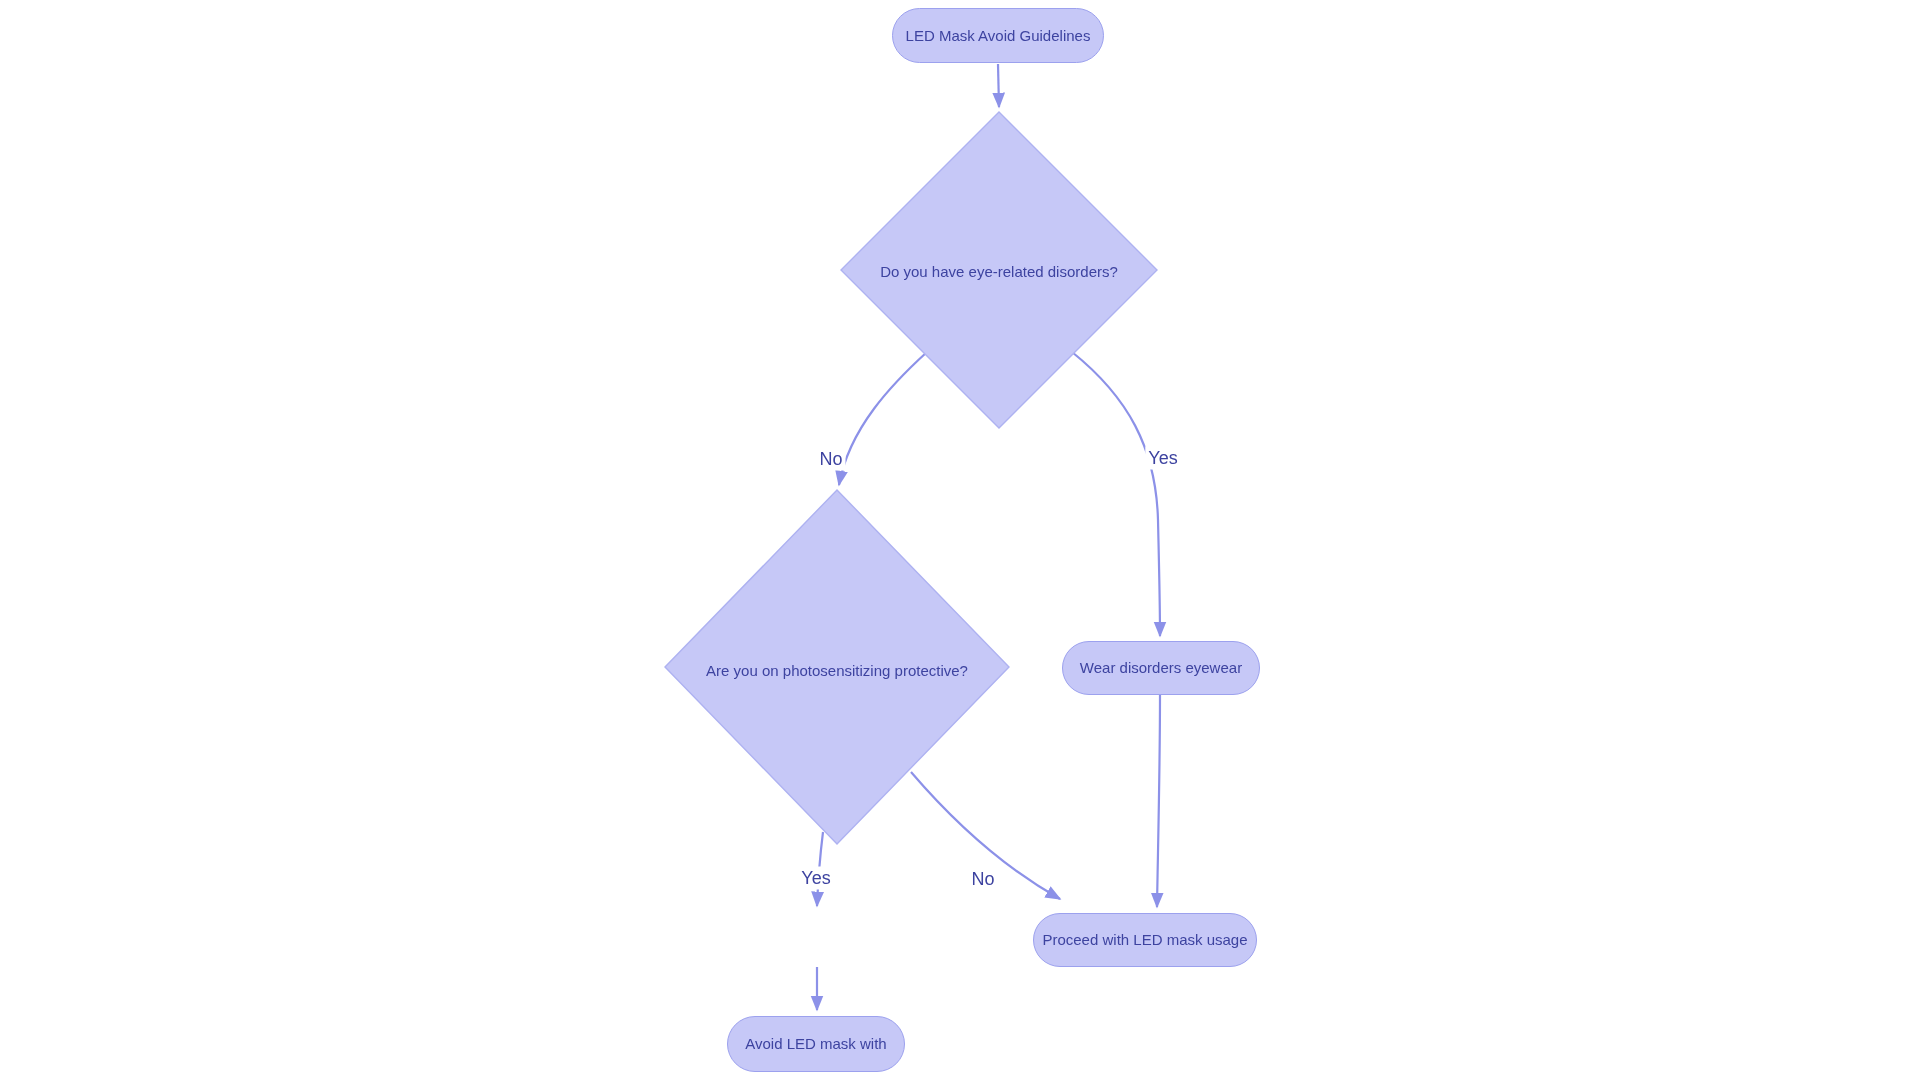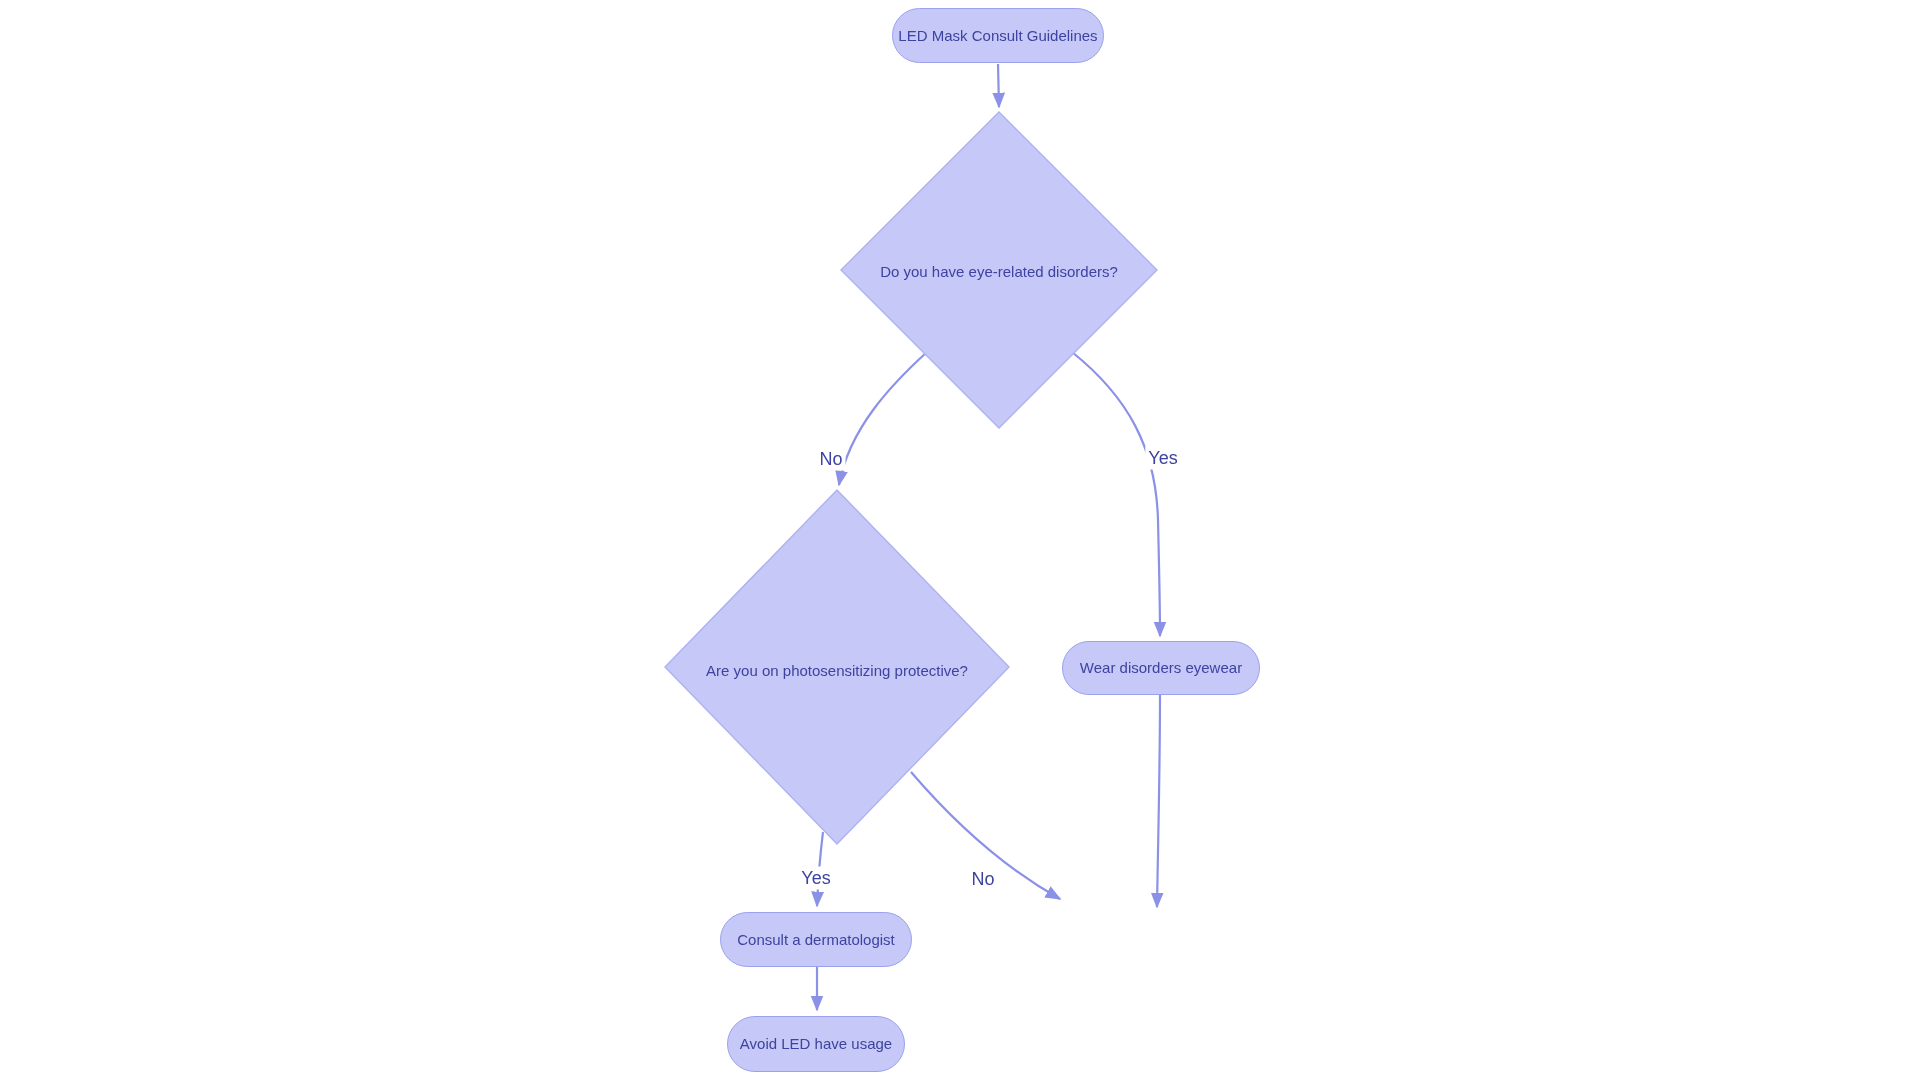--- a/index.html
+++ b/index.html
@@ -77,35 +77,35 @@
 
     <path class="edge" d="M 1160,695 C 1160,770 1158,845 1157,907" marker-end="url(#arrow)"></path>
 
     <path class="edge" d="M 817,967 L 817,1010" marker-end="url(#arrow)"></path>
 
     <polygon class="diamond" points="999,112 1157,270 999,428 841,270"></polygon>
     <polygon class="diamond" points="837,490 1009,667 837,844 665,667"></polygon>
   </svg>
 
   <div class="pill" style="left:892px;top:8px;width:212px;height:55px;">
-    <span>LED Mask Consult Guidelines</span>
+    <span>LED Mask Avoid Guidelines</span>
   </div>
 
   <div class="pill" style="left:1062px;top:641px;width:198px;height:54px;">
     <span>Wear disorders eyewear</span>
   </div>
 
-  <div class="pill" style="left:720px;top:912px;width:192px;height:55px;">
-    <span>Consult a dermatologist</span>
+
+  <div class="pill" style="left:727px;top:1016px;width:178px;height:56px;">
+    <span>Avoid LED mask with</span>
   </div>
 
-  <div class="pill" style="left:727px;top:1016px;width:178px;height:56px;">
-    <span>Avoid LED have usage</span>
+  <div class="pill" style="left:1033px;top:913px;width:224px;height:54px;">
+    <span>Proceed with LED mask usage</span>
   </div>
-
 
   <div class="dtext" style="left:999px;top:271px;">Do you have eye-related disorders?</div>
   <div class="dtext" style="left:837px;top:670px;">Are you on photosensitizing protective?</div>
 
   <div class="edge-label" style="left:831px;top:459px;">No</div>
   <div class="edge-label" style="left:1163px;top:458px;">Yes</div>
   <div class="edge-label" style="left:816px;top:878px;">Yes</div>
   <div class="edge-label" style="left:983px;top:879px;">No</div>
 
 </div>

